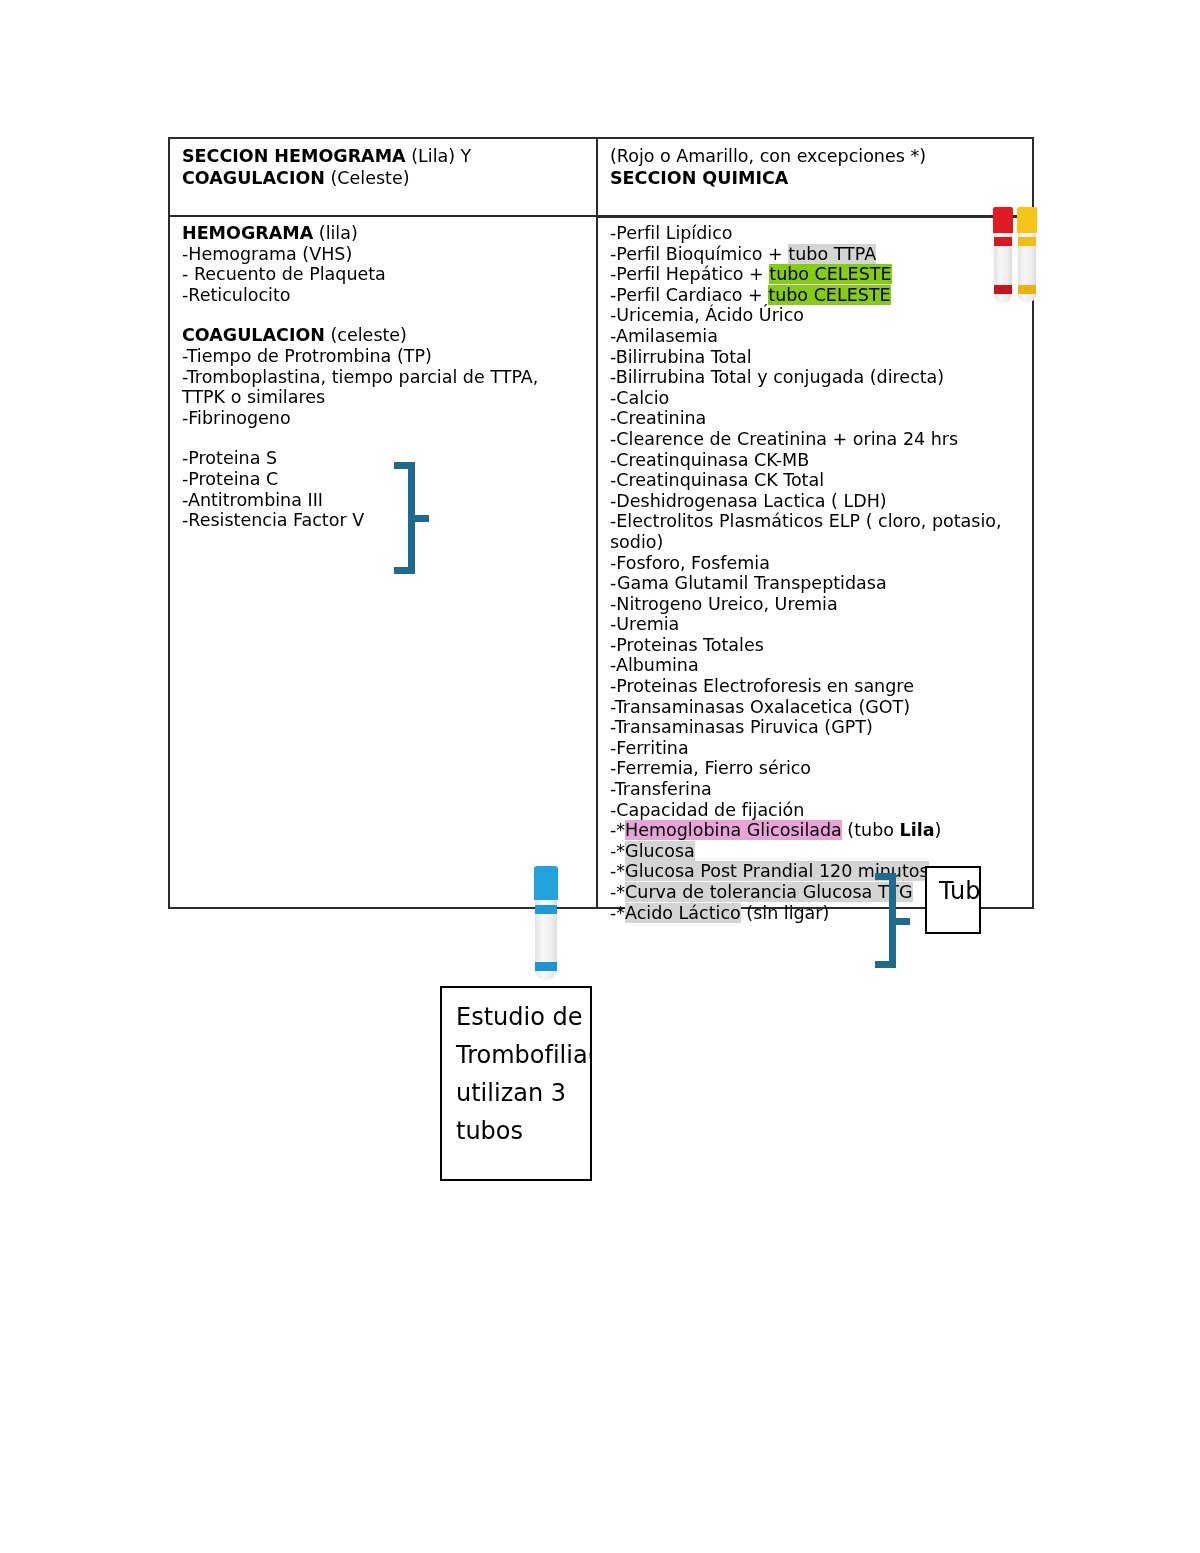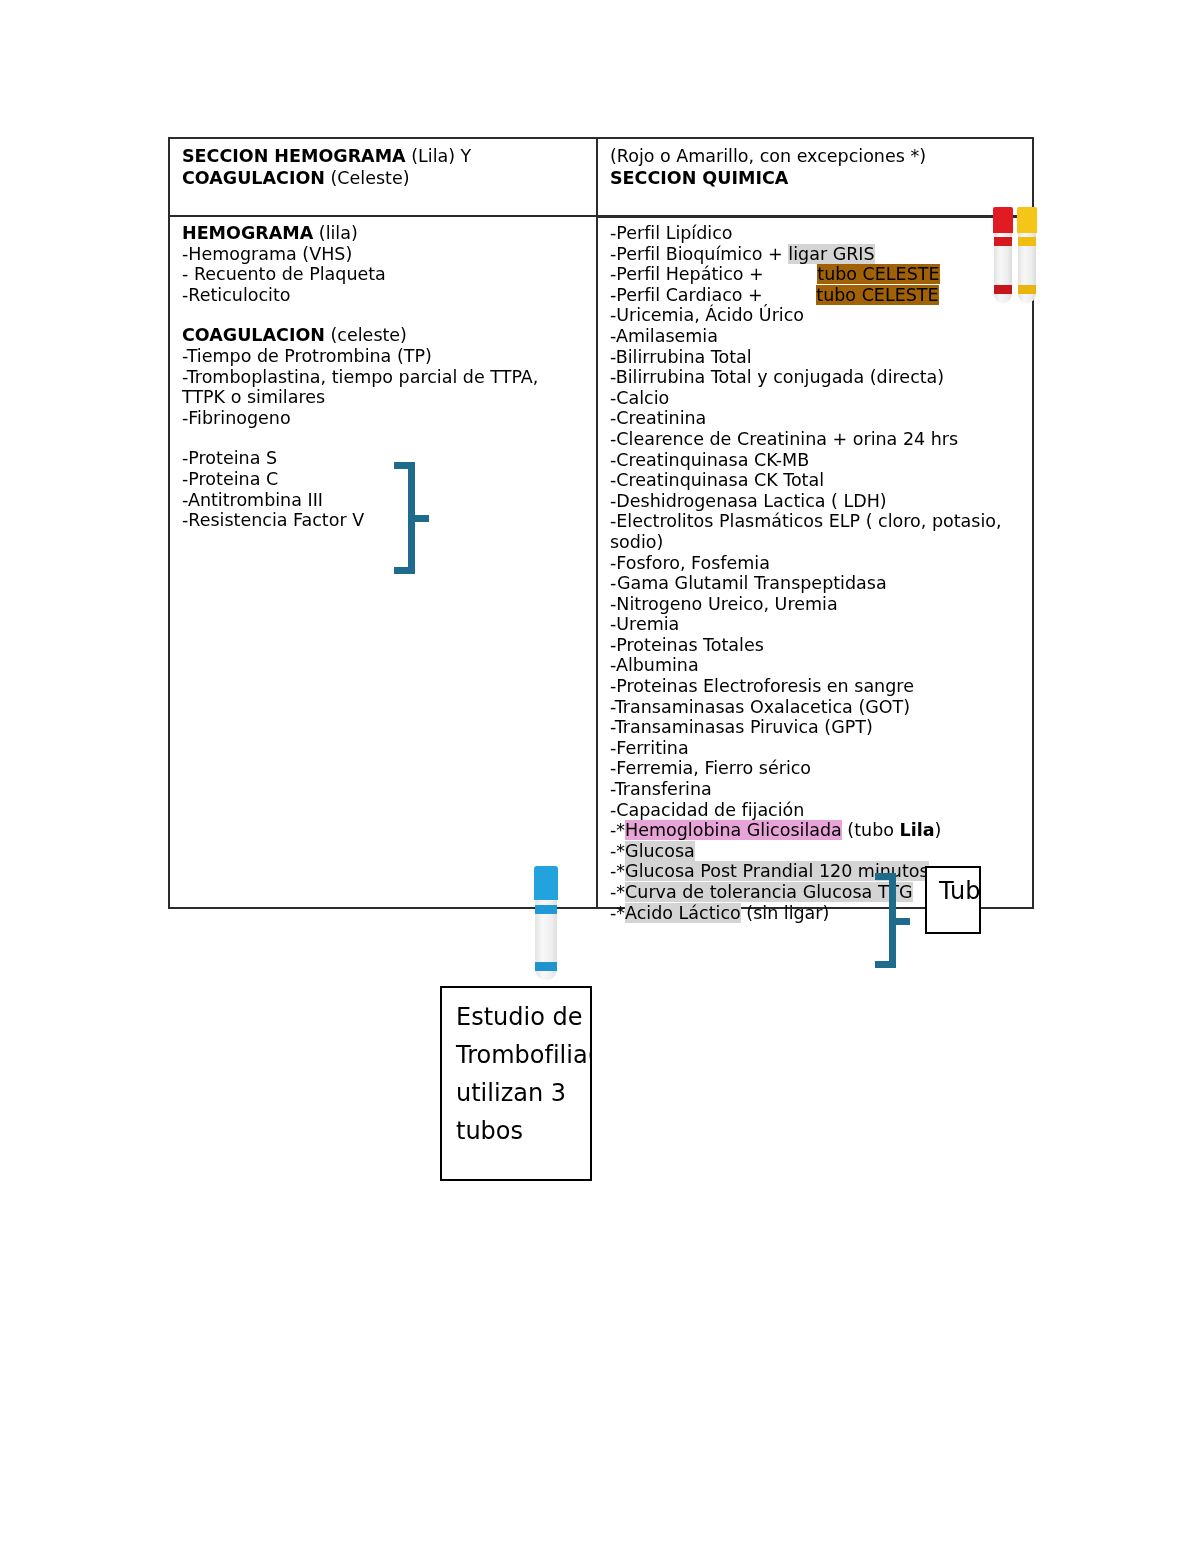--- a/index.html
+++ b/index.html
@@ -49,21 +49,21 @@
   .b{font-weight:bold;}
 
   
   .lst{ font-size:17.5px; line-height:20.6px; }
   .lst .row{ white-space:normal; }
 
   .left-gap{ height:20px; }
 
   
   .hl-gray   { background:#d4d4d4; }
-  .hl-cyan   { background:#a16207;margin-left:48px; }
+  .hl-cyan   { background:#84cc16; }
   .hl-pink   { background:#e8a3d8; }
 
   
   .brace{
     position:absolute;
     border:0;
     pointer-events:none;
   }
   .brace .bar{
     position:absolute; left:0; top:0;
@@ -209,21 +209,21 @@
       <div class="hdr-line">
         <span>(Rojo o Amarillo, con excepciones *)</span>
       </div>
       <div class="hdr-line">
         <span class="b">SECCION QUIMICA</span>
       </div>
     </div>
 
     <div class="body-cell lst" id="quimica-list">
         <div class="row"><span>-Perfil Lipídico</span></div>
-        <div class="row"><span>-Perfil Bioquímico + </span><span class="hl-gray">ligar GRIS</span></div>
+        <div class="row"><span>-Perfil Bioquímico + </span><span class="hl-gray">tubo TTPA</span></div>
         <div class="row"><span>-Perfil Hepático + </span><span class="hl-cyan">tubo CELESTE</span></div>
         <div class="row"><span>-Perfil Cardiaco + </span><span class="hl-cyan">tubo CELESTE</span></div>
         <div class="row"><span>-Uricemia, Ácido Úrico</span></div>
         <div class="row"><span>-Amilasemia</span></div>
         <div class="row"><span>-Bilirrubina Total</span></div>
         <div class="row"><span>-Bilirrubina Total y conjugada (directa)</span></div>
         <div class="row"><span>-Calcio</span></div>
         <div class="row"><span>-Creatinina</span></div>
         <div class="row"><span>-Clearence de Creatinina + orina 24 hrs</span></div>
         <div class="row"><span>-Creatinquinasa CK-MB</span></div>

